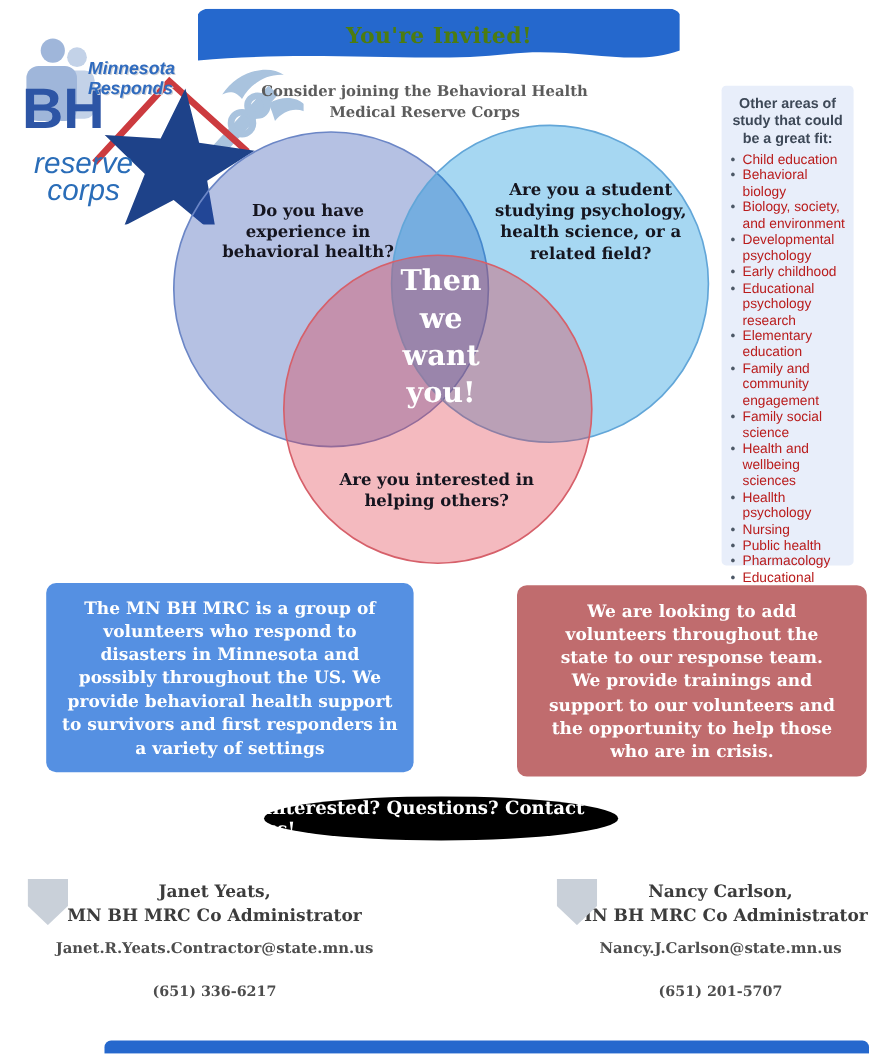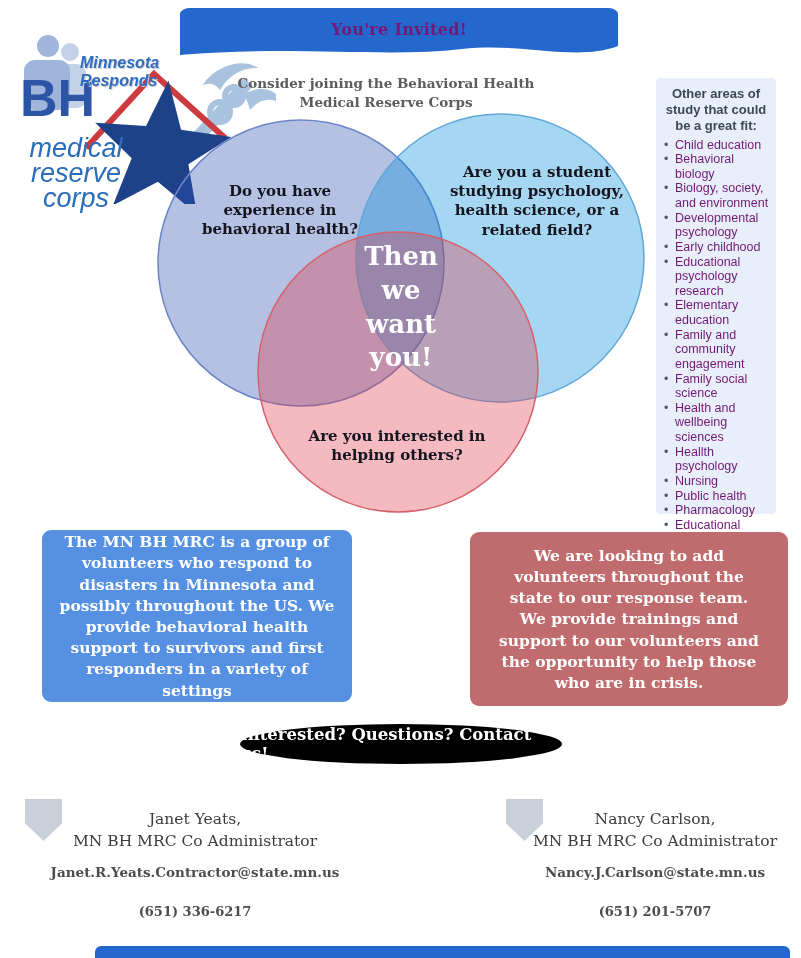--- a/index.html
+++ b/index.html
@@ -3,21 +3,21 @@
 <meta charset="utf-8">
 <style>
   html,body{margin:0;padding:0;background:#ffffff;}
   .page{position:relative;width:801px;height:958px;background:#fff;overflow:hidden;
         font-family:"DejaVu Serif","Liberation Serif",serif;}
 
   
   .banner{position:absolute;left:180px;top:8px;width:438px;height:62px;}
   .banner svg{position:absolute;left:0;top:0;}
   .banner-text{position:absolute;left:0;top:12px;width:438px;text-align:center;
-        color:#701a75;font-size:16px;font-weight:bold;letter-spacing:.3px;}
+        color:#4d7c0f;font-size:20px;font-weight:bold;letter-spacing:.3px;}
 
   
   .logo-wrap{position:absolute;left:6px;top:34px;width:270px;height:170px;}
   .mn-responds{position:absolute;left:74px;top:20px;width:66px;
         font-family:"Liberation Sans",sans-serif;font-style:italic;font-weight:bold;
         font-size:16px;line-height:1.1;color:#2f6bbf;text-shadow:1px 1px 0 #c9cdd4;}
   .mrc-text{position:absolute;left:0px;top:102px;width:140px;text-align:center;
         font-family:"Liberation Sans",sans-serif;font-style:italic;
         font-size:27px;line-height:.93;color:#2a6db8;}
 
@@ -34,46 +34,46 @@
   .venn-b {left:294px;top:427px;width:206px;}
   .venn-center{position:absolute;left:342px;top:240px;width:118px;text-align:center;
         color:#ffffff;font-size:26px;font-weight:bold;line-height:1.3;}
 
   
   .sidebar{position:absolute;left:656px;top:78px;width:120px;height:436px;
         background:#e8eefa;border-radius:4px;box-sizing:border-box;padding:8px 6px 6px 8px;
         font-family:"Liberation Sans","DejaVu Sans",sans-serif;}
   .sidebar-title{text-align:center;font-size:13px;font-weight:bold;color:#3d4857;
         line-height:1.22;margin:0 2px 4px 0;}
-  .sidebar-list{list-style:none;margin:0;padding:0;font-size:12.5px;color:#701a75;line-height:1.17;}
+  .sidebar-list{list-style:none;margin:0;padding:0;font-size:12.5px;color:#b91c1c;line-height:1.17;}
   .sidebar-list li{padding-left:11px;position:relative;}
   .sidebar-list li::before{content:"•";position:absolute;left:0;top:0;color:#4d5866;}
 
   
   .info-box{position:absolute;border-radius:9px;color:#fff;font-weight:bold;
         display:flex;align-items:center;justify-content:center;text-align:center;
         font-size:15.5px;line-height:1.37;box-sizing:border-box;}
-  .info-blue{left:42px;top:530px;width:310px;height:172px;background:#5590e2;padding:10px 14px;}
+  .info-blue{left:42px;top:530px;width:334px;height:172px;background:#5590e2;padding:10px 14px;}
   .info-red {left:470px;top:532px;width:318px;height:174px;background:#c06c6e;padding:12px 26px;}
 
   
   .cta-pill{position:absolute;left:240px;top:724px;width:322px;height:40px;background:#000000;
         border-radius:50%;display:flex;align-items:center;justify-content:center;
         color:#fff;font-size:16.5px;font-weight:bold;cursor:pointer;}
 
   
   .contacts{position:absolute;left:0;top:795px;width:801px;height:120px;}
   .contact-card{position:absolute;top:0;text-align:center;color:#3c3c3c;}
   .contact-card:nth-child(1){left:25px;width:340px;}
   .contact-card:nth-child(2){left:490px;width:330px;}
   .shield{position:absolute;width:37px;height:42px;background:#c9d0d9;
         clip-path:polygon(0 0,100% 0,100% 58%,50% 100%,0 58%);}
   .contact-card:nth-child(1) .shield{left:0px;top:4px;}
   .contact-card:nth-child(2) .shield{left:16px;top:4px;}
-  .contact-name{font-size:15.5px;font-weight:normal;line-height:1.4;margin-top:14px;}
+  .contact-name{font-size:15.5px;font-weight:bold;line-height:1.4;margin-top:4px;}
   .contact-email{margin-top:12px;font-size:13.5px;font-weight:600;color:#4d4d4d;cursor:pointer;}
   .contact-phone{margin-top:24px;font-size:13px;font-weight:600;color:#4d4d4d;}
 
   
   .bottom-strip{position:absolute;left:95px;top:946px;width:695px;height:12px;
         background:#2568cd;border-radius:6px 6px 0 0;}
 </style>
 </head>
 <body>
 
@@ -104,21 +104,20 @@
       <g>
         <circle cx="64" cy="18" r="9" fill="#c3d2e8"></circle>
         <rect x="48" y="30" width="32" height="44" rx="9" fill="#c3d2e8"></rect>
         <circle cx="42" cy="12" r="11" fill="#9fb6da"></circle>
         <rect x="18" y="26" width="46" height="50" rx="11" fill="#9fb6da"></rect>
         <text x="14" y="82" font-family="Liberation Sans, sans-serif" font-weight="bold" font-size="52" fill="#2d55a5">BH</text>
       </g>
     </svg>
     <div class="mn-responds">Minnesota Responds</div>
     <div class="mrc-text">
-        <div>medical</div>
         <div>reserve</div>
         <div>corps</div>
       </div>
   </div>
 
   <div class="subtitle">Consider joining the Behavioral Health Medical Reserve Corps</div>
 
   <svg class="venn-svg" width="520" height="430" viewBox="0 0 520 430">
     <circle cx="161" cy="163" r="143" fill="rgba(43,77,174,0.35)" stroke="#6b86c6" stroke-width="1.5"></circle>
     <circle cx="360" cy="158" r="144" fill="rgba(0,140,217,0.35)" stroke="#62a6d8" stroke-width="1.5"></circle>

